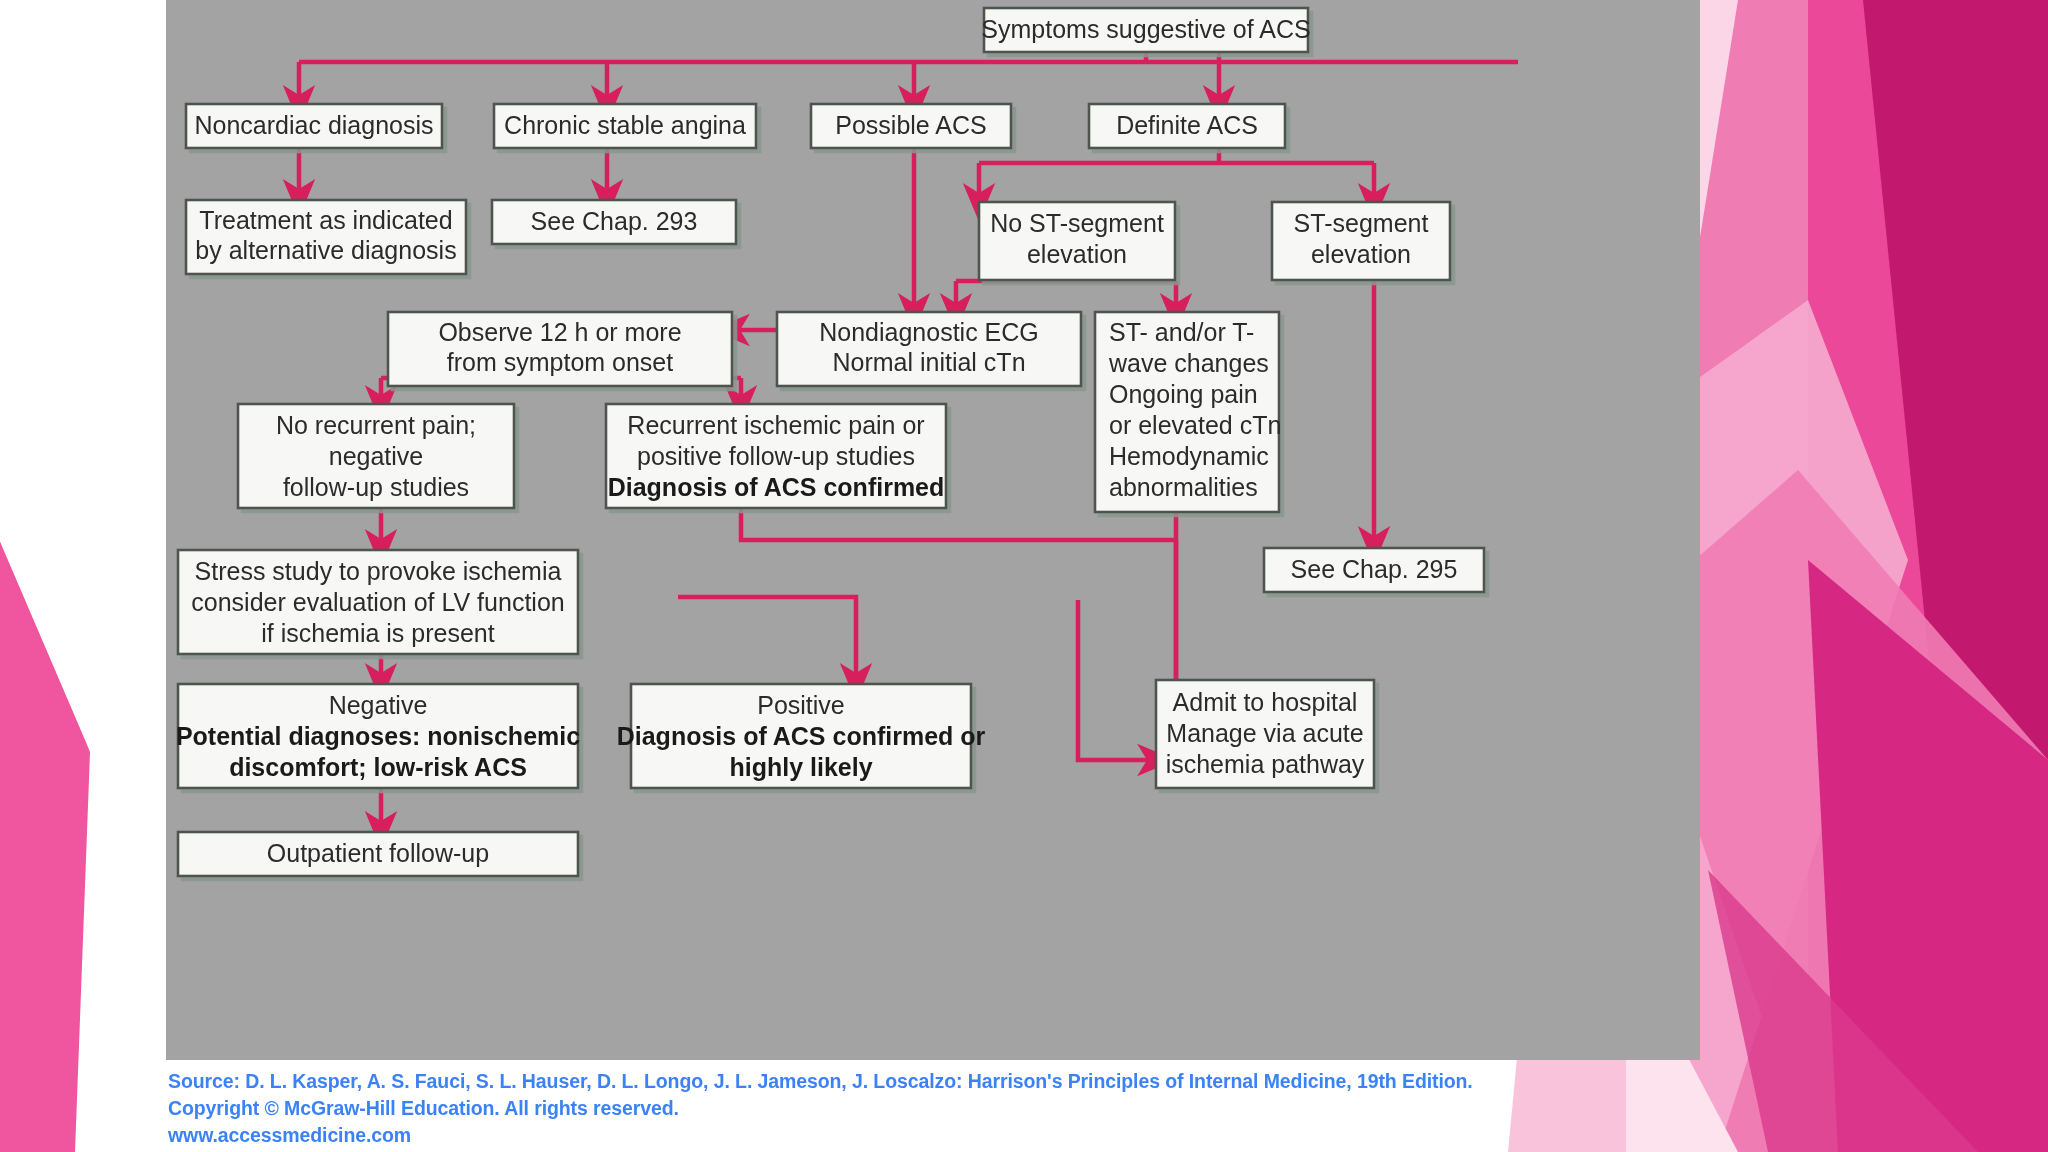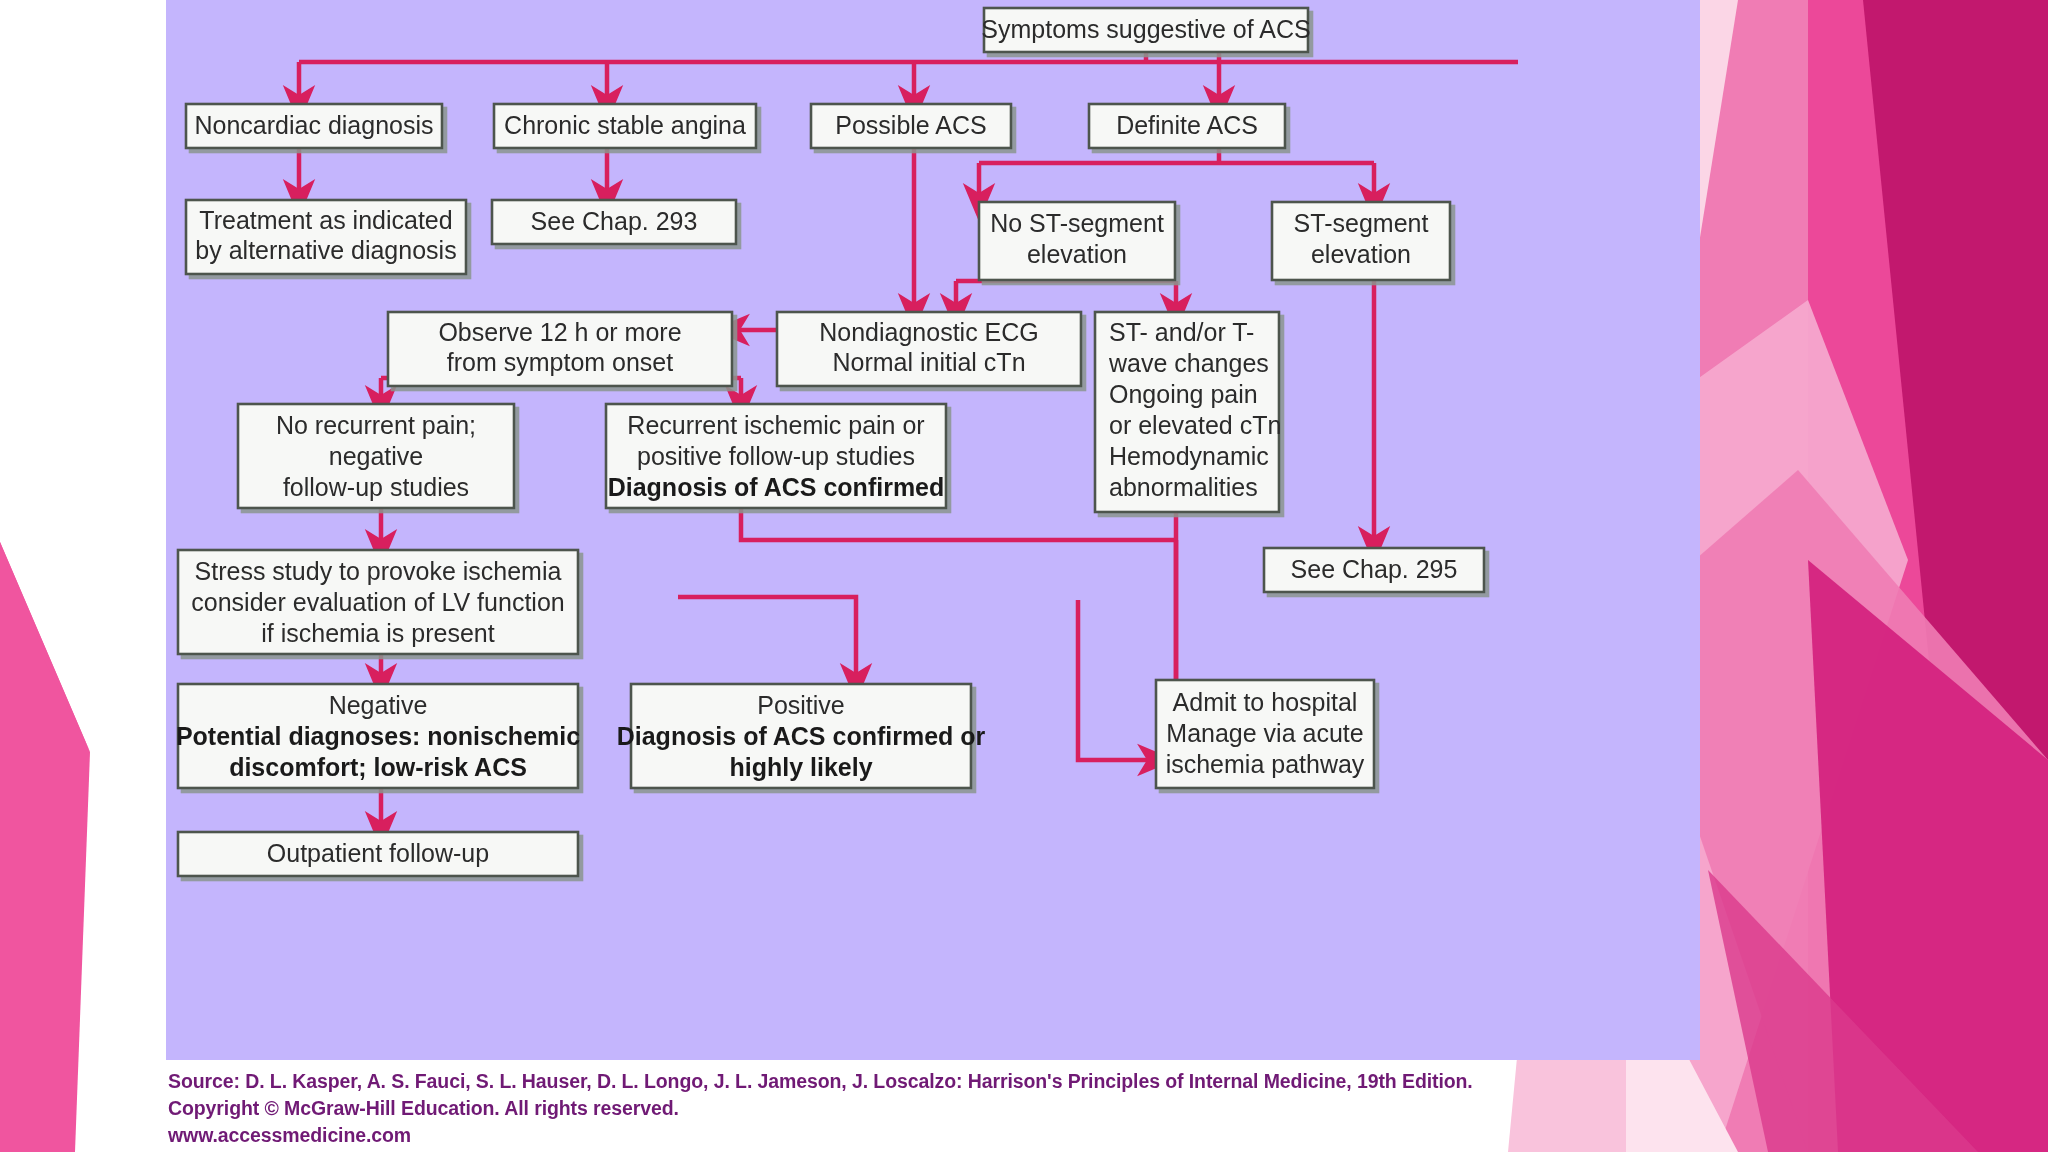--- a/index.html
+++ b/index.html
@@ -8,37 +8,37 @@
     background:#ffffff;
     font-family:"Liberation Sans", sans-serif;
     overflow:hidden;
     position:relative;
   }
   #slide{position:absolute;inset:0;background:#ffffff;}
   .deco{position:absolute;top:0;right:0;width:540px;height:1152px;overflow:hidden;}
   .deco-left{position:absolute;left:0;bottom:0;width:320px;height:760px;overflow:hidden;}
   #figure-panel{
     position:absolute;left:166px;top:0px;width:1534px;height:1060px;
-    background:#c4b5fd;
+    background:#a3a3a3;
   }
   #flow-svg{position:absolute;left:0;top:0;}
   .nodetext{
     font-family:"Liberation Sans", sans-serif;
     font-size:25px;
     fill:#2b2b2b;
     text-anchor:middle;
   }
   .nodetext.bold{font-weight:bold;fill:#1a1a1a;}
   .nodetext.left{text-anchor:start;}
   #source-block{
     position:absolute;left:168px;top:1068px;width:1560px;
     font-family:"Liberation Sans", sans-serif;
     font-size:19.5px;
     font-weight:bold;
-    color:#701a75;
+    color:#3b82f6;
     line-height:1.38;
     letter-spacing:-0.1px;
     white-space:nowrap;
   }
   #source-block div{margin:0;padding:0;}
 </style>
 </head>
 <body>
 
 <div id="slide">

